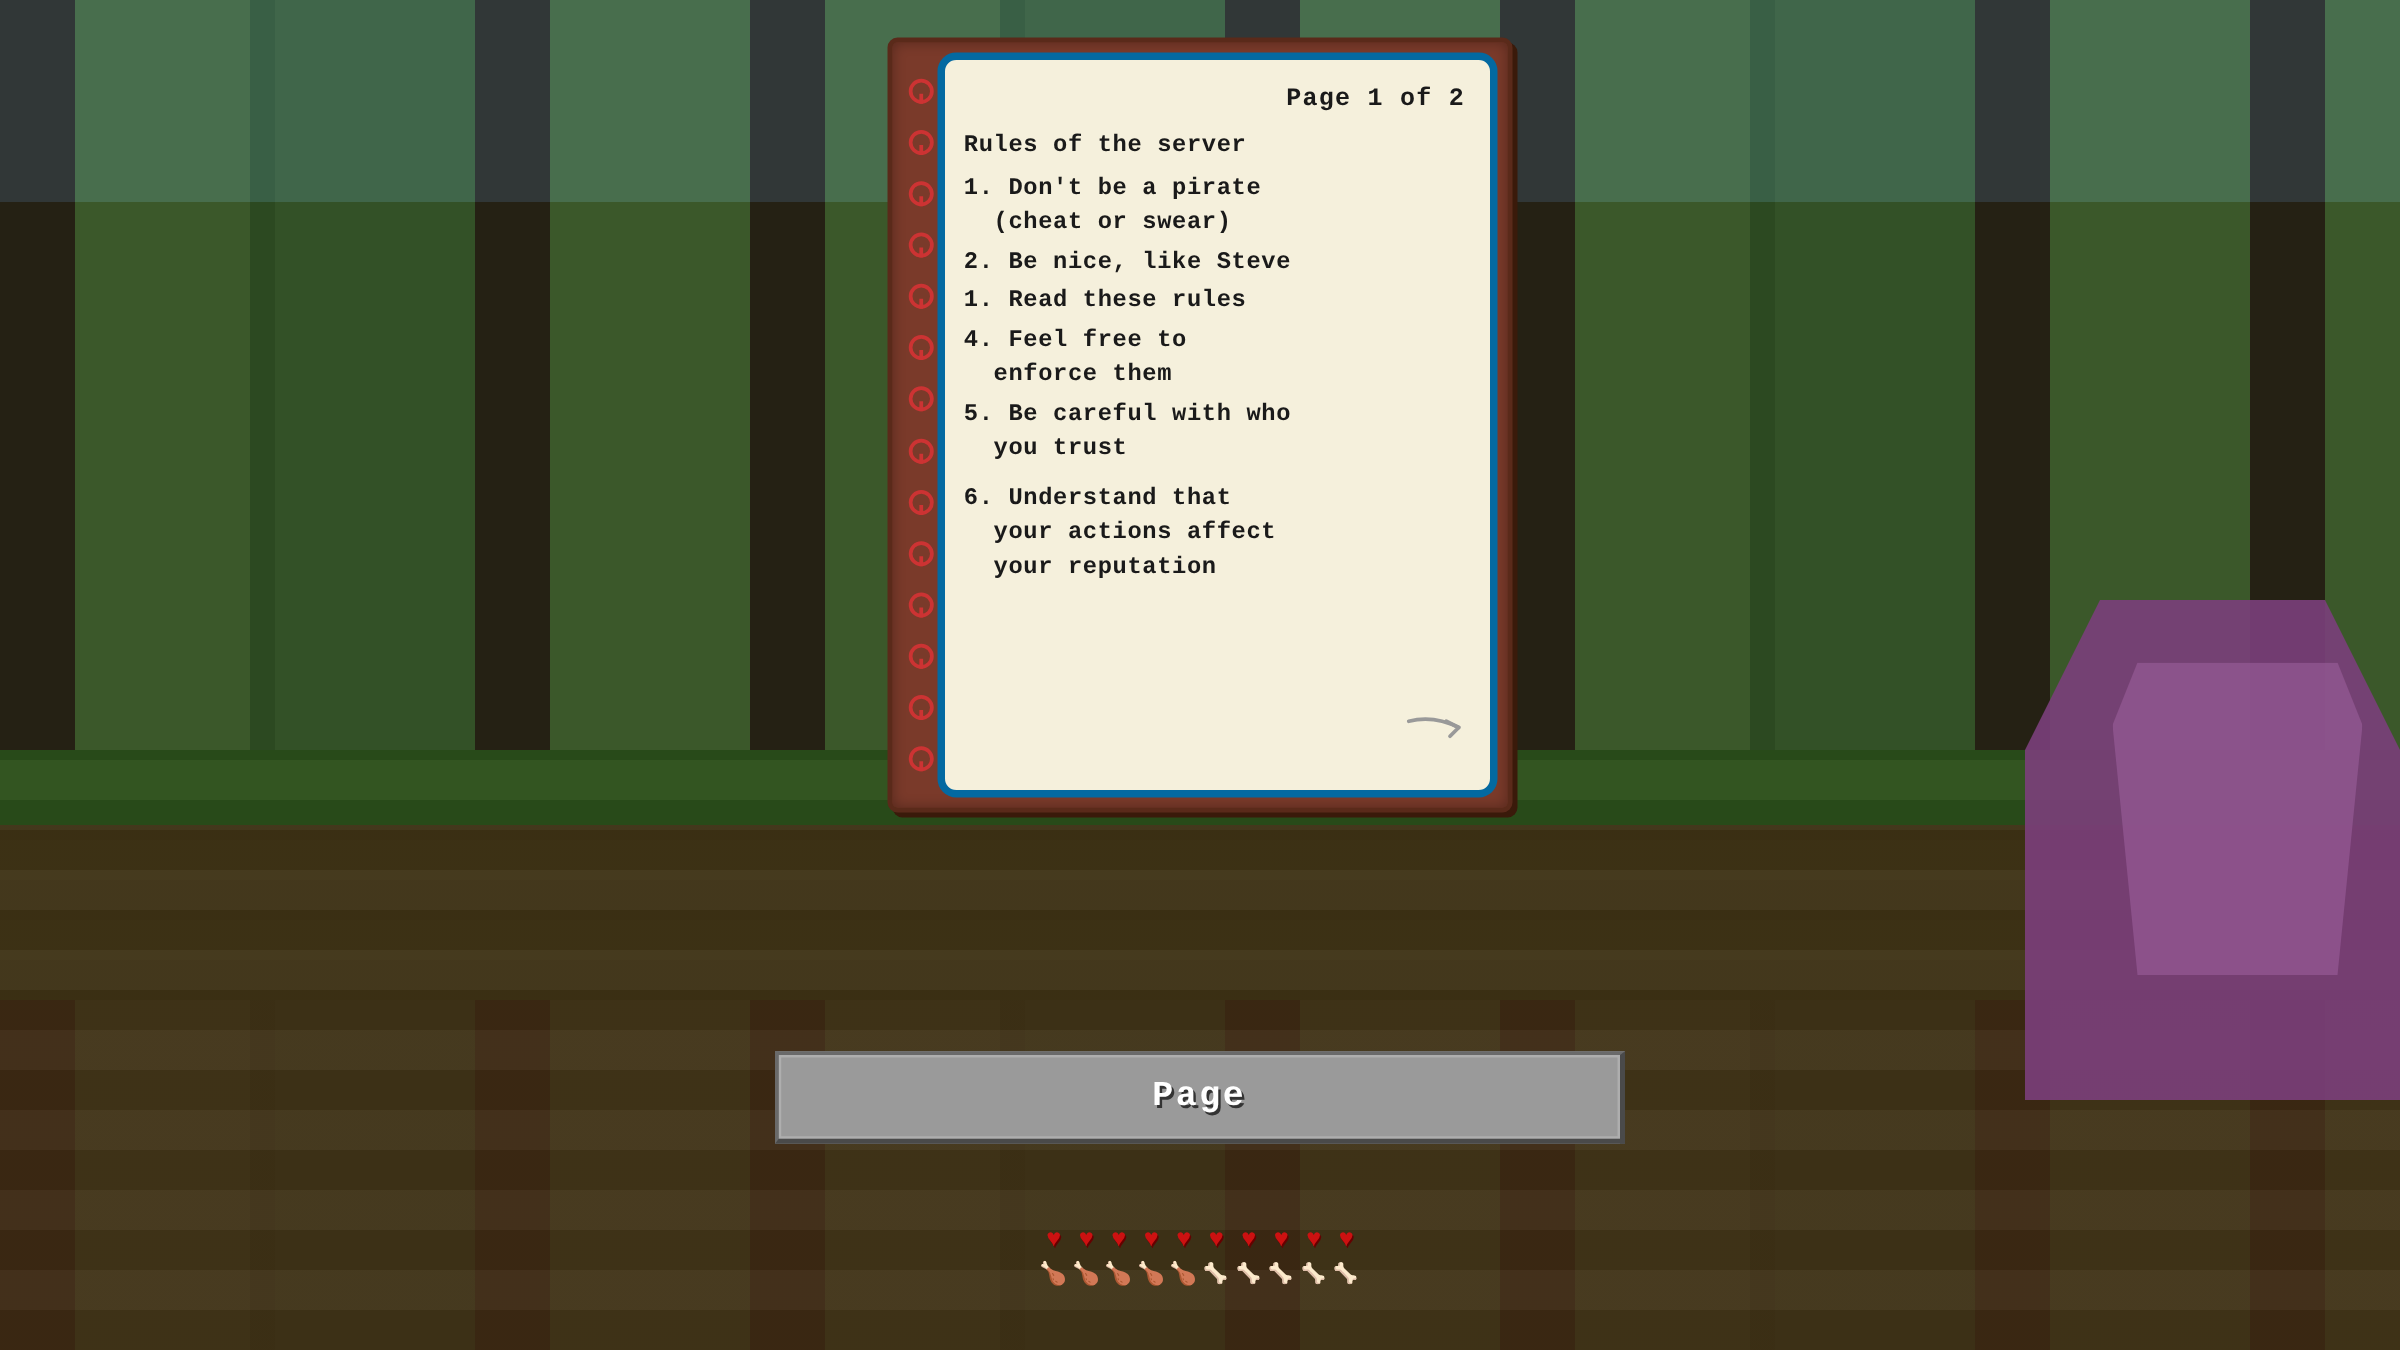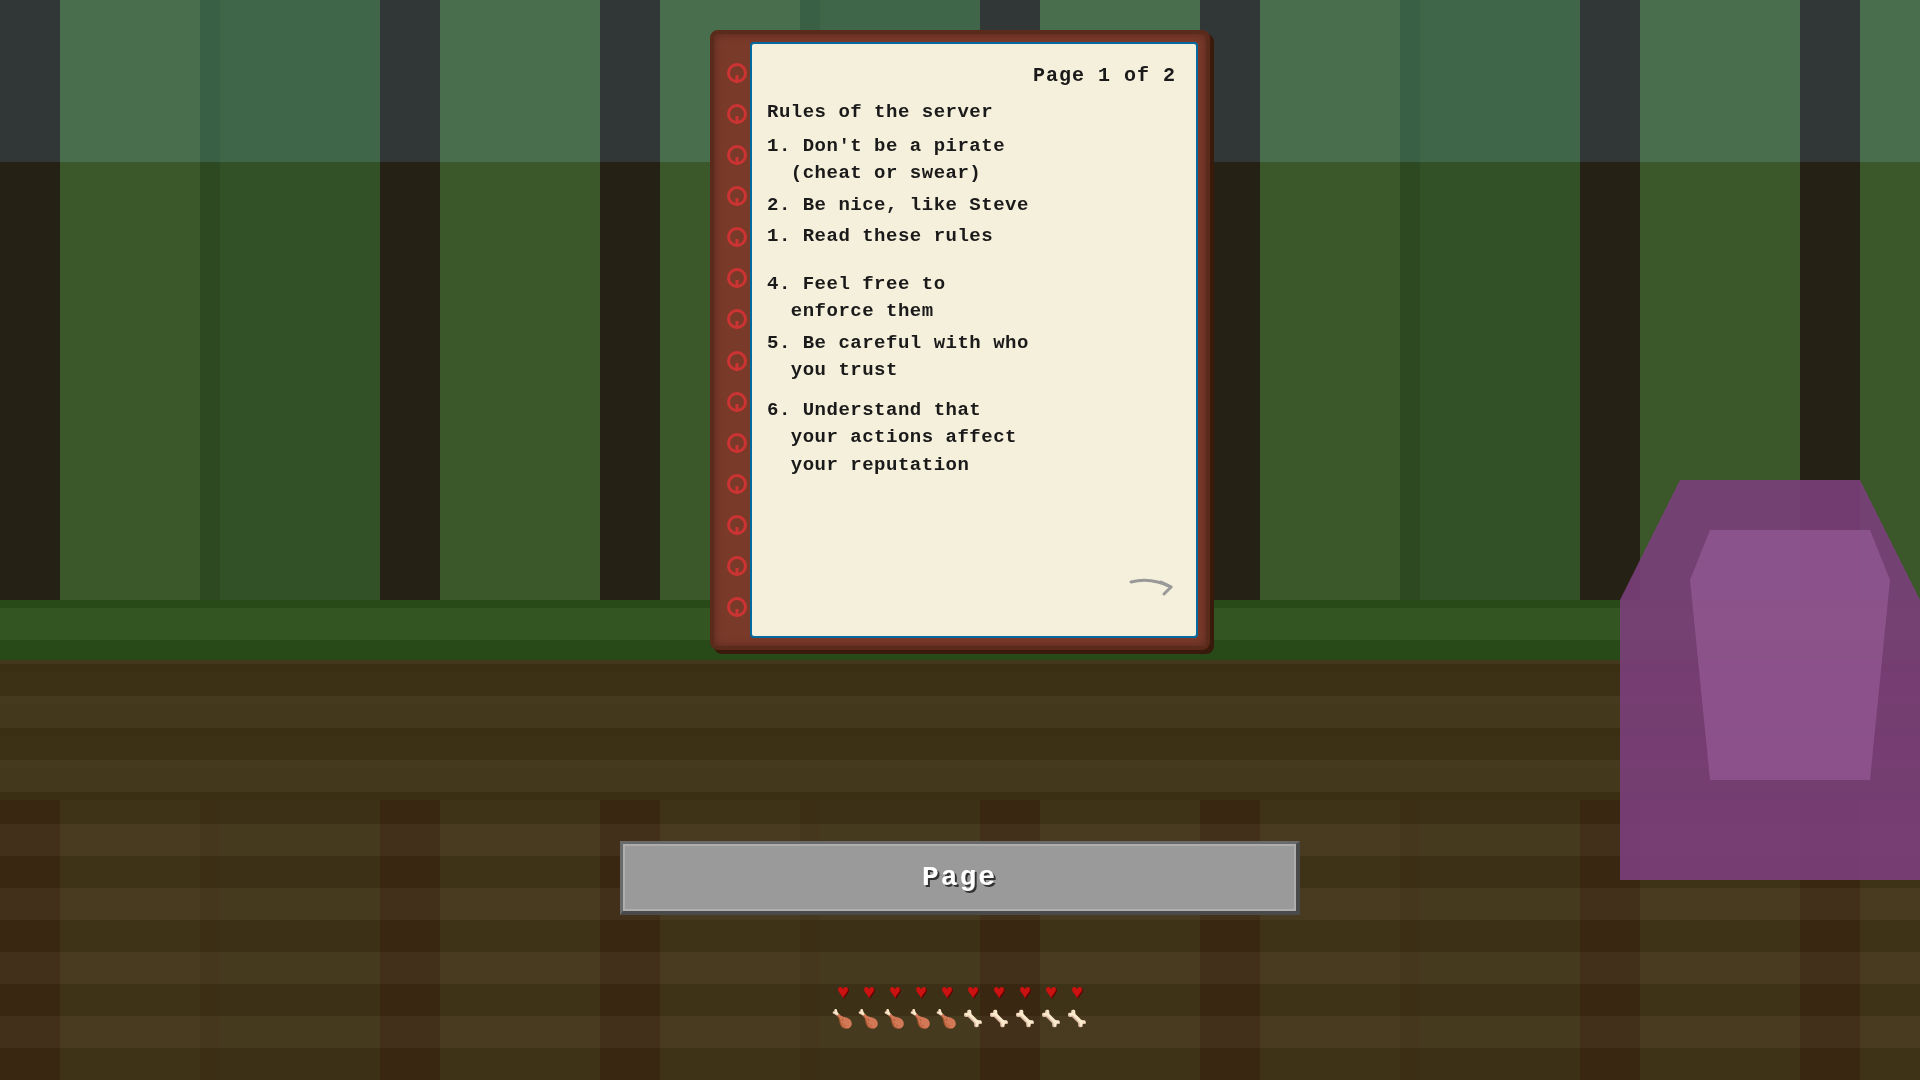--- a/index.html
+++ b/index.html
@@ -123,22 +123,22 @@
       box-shadow: 4px 4px 0 #3a1a0a, inset 0 0 10px rgba(0,0,0,0.3);
     }
 
     .book-inner {
       position: absolute;
       top: 12px;
       left: 40px;
       right: 12px;
       bottom: 12px;
       background: #f5f0dc;
-      border-radius: 4px;
-      border: 2px solid #0369a1;
+      border-radius: 15px;
+      border: 6px solid #0369a1;
       overflow: hidden;
     }
 
     
     .spiral-binding {
       position: absolute;
       top: 12px;
       left: 12px;
       width: 30px;
       bottom: 12px;
@@ -330,21 +330,21 @@
   </div>
 
   <div class="book-inner">
     <div class="book-content">
       <div class="page-number">Page 1 of 2</div>
       <div class="book-text">
         <div>Rules of the server</div>
         <div style="margin-top:6px;">1. Don't be a pirate<br>&nbsp;&nbsp;(cheat or swear)</div>
         <div style="margin-top:4px;">2. Be nice, like Steve</div>
         <div style="margin-top:4px;">1. Read these rules</div>
-        <div style="margin-top:20px;">4. Feel free to<br>&nbsp;&nbsp;enforce them</div>
+        <div style="margin-top:4px;">4. Feel free to<br>&nbsp;&nbsp;enforce them</div>
         <div style="margin-top:4px;">5. Be careful with who<br>&nbsp;&nbsp;you trust</div>
         <div style="margin-top:12px;">6. Understand that<br>&nbsp;&nbsp;your actions affect<br>&nbsp;&nbsp;your reputation</div>
       </div>
     </div>
 
     <div class="next-arrow">
       <svg width="50" height="35" viewBox="0 0 50 35">
         <path d="M5 10 Q25 5 45 15" stroke="#999" stroke-width="3" fill="none" stroke-linecap="round"></path>
         <path d="M35 10 L45 15 L38 22" stroke="#999" stroke-width="3" fill="none" stroke-linecap="round" stroke-linejoin="round"></path>
       </svg>

